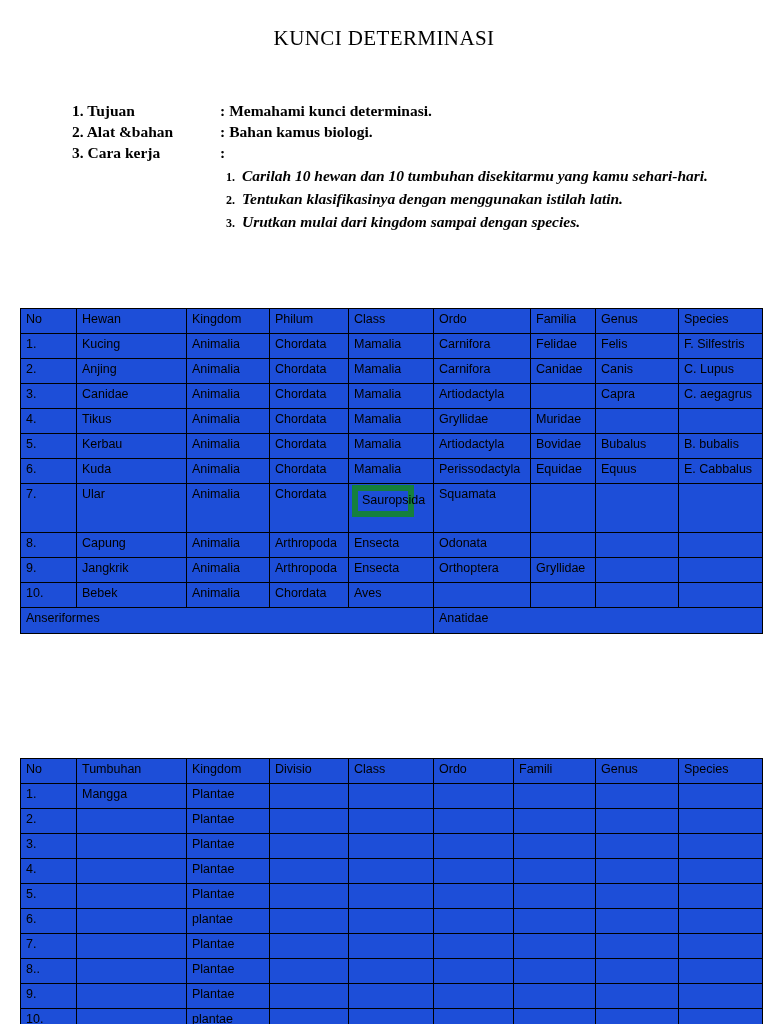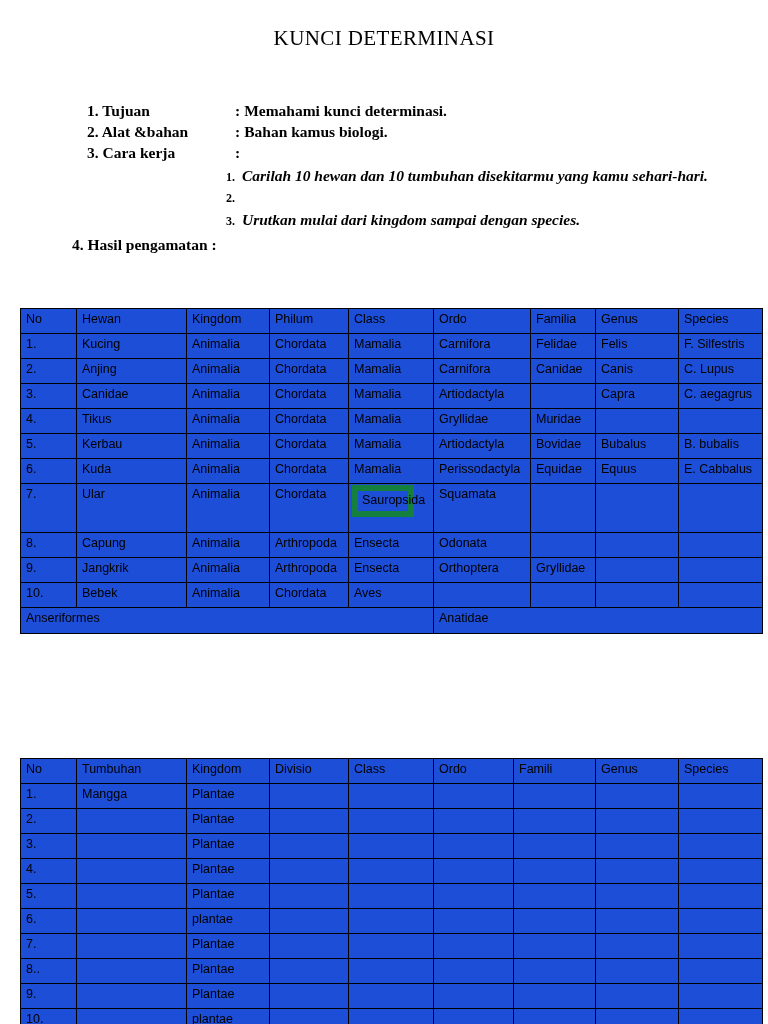--- a/index.html
+++ b/index.html
@@ -41,21 +41,20 @@
     left: 72px;
     width: 690px;
   }
   .intro-row {
     display: flex;
     align-items: flex-start;
     font-size: 15.5px;
     font-weight: bold;
     line-height: 21px;
     white-space: nowrap;
-    margin-left: 15px;
   }
   .intro-label {
     width: 148px;
     flex: 0 0 148px;
   }
   .intro-colon {
     flex: 0 0 auto;
     padding-right: 4px;
   }
   .intro-value {
@@ -156,28 +155,28 @@
       <span class="intro-value"></span>
     </div>
 
     <div class="sublist">
       <div class="sublist-row">
         <span class="sublist-num">1.</span>
         <span class="sublist-text">Carilah 10 hewan dan 10 tumbuhan disekitarmu yang kamu sehari-hari.</span>
       </div>
       <div class="sublist-row">
         <span class="sublist-num">2.</span>
+        <span class="sublist-text">Tentukan klasifikasinya dengan menggunakan istilah latin.</span>
       </div>
       <div class="sublist-row">
         <span class="sublist-num">3.</span>
         <span class="sublist-text">Urutkan mulai dari kingdom sampai dengan species.</span>
       </div>
     </div>
 
-    <div class="intro-last">4. Hasil pengamatan :</div>
   </div>
 
   <table class="dtable" id="animal-table">
     <colgroup>
       <col style="width:56px">
         <col style="width:110px">
         <col style="width:83px">
         <col style="width:79px">
       <col style="width:85px">
         <col style="width:97px">

